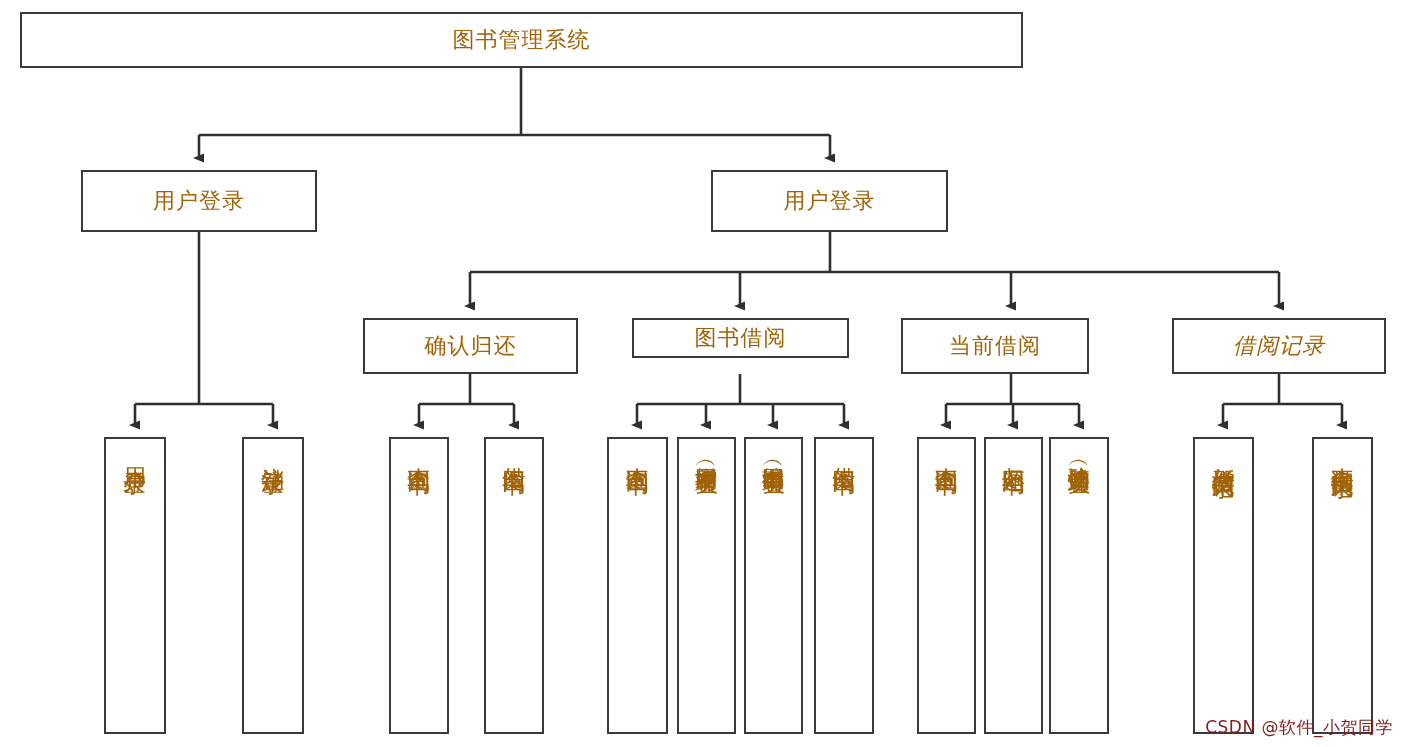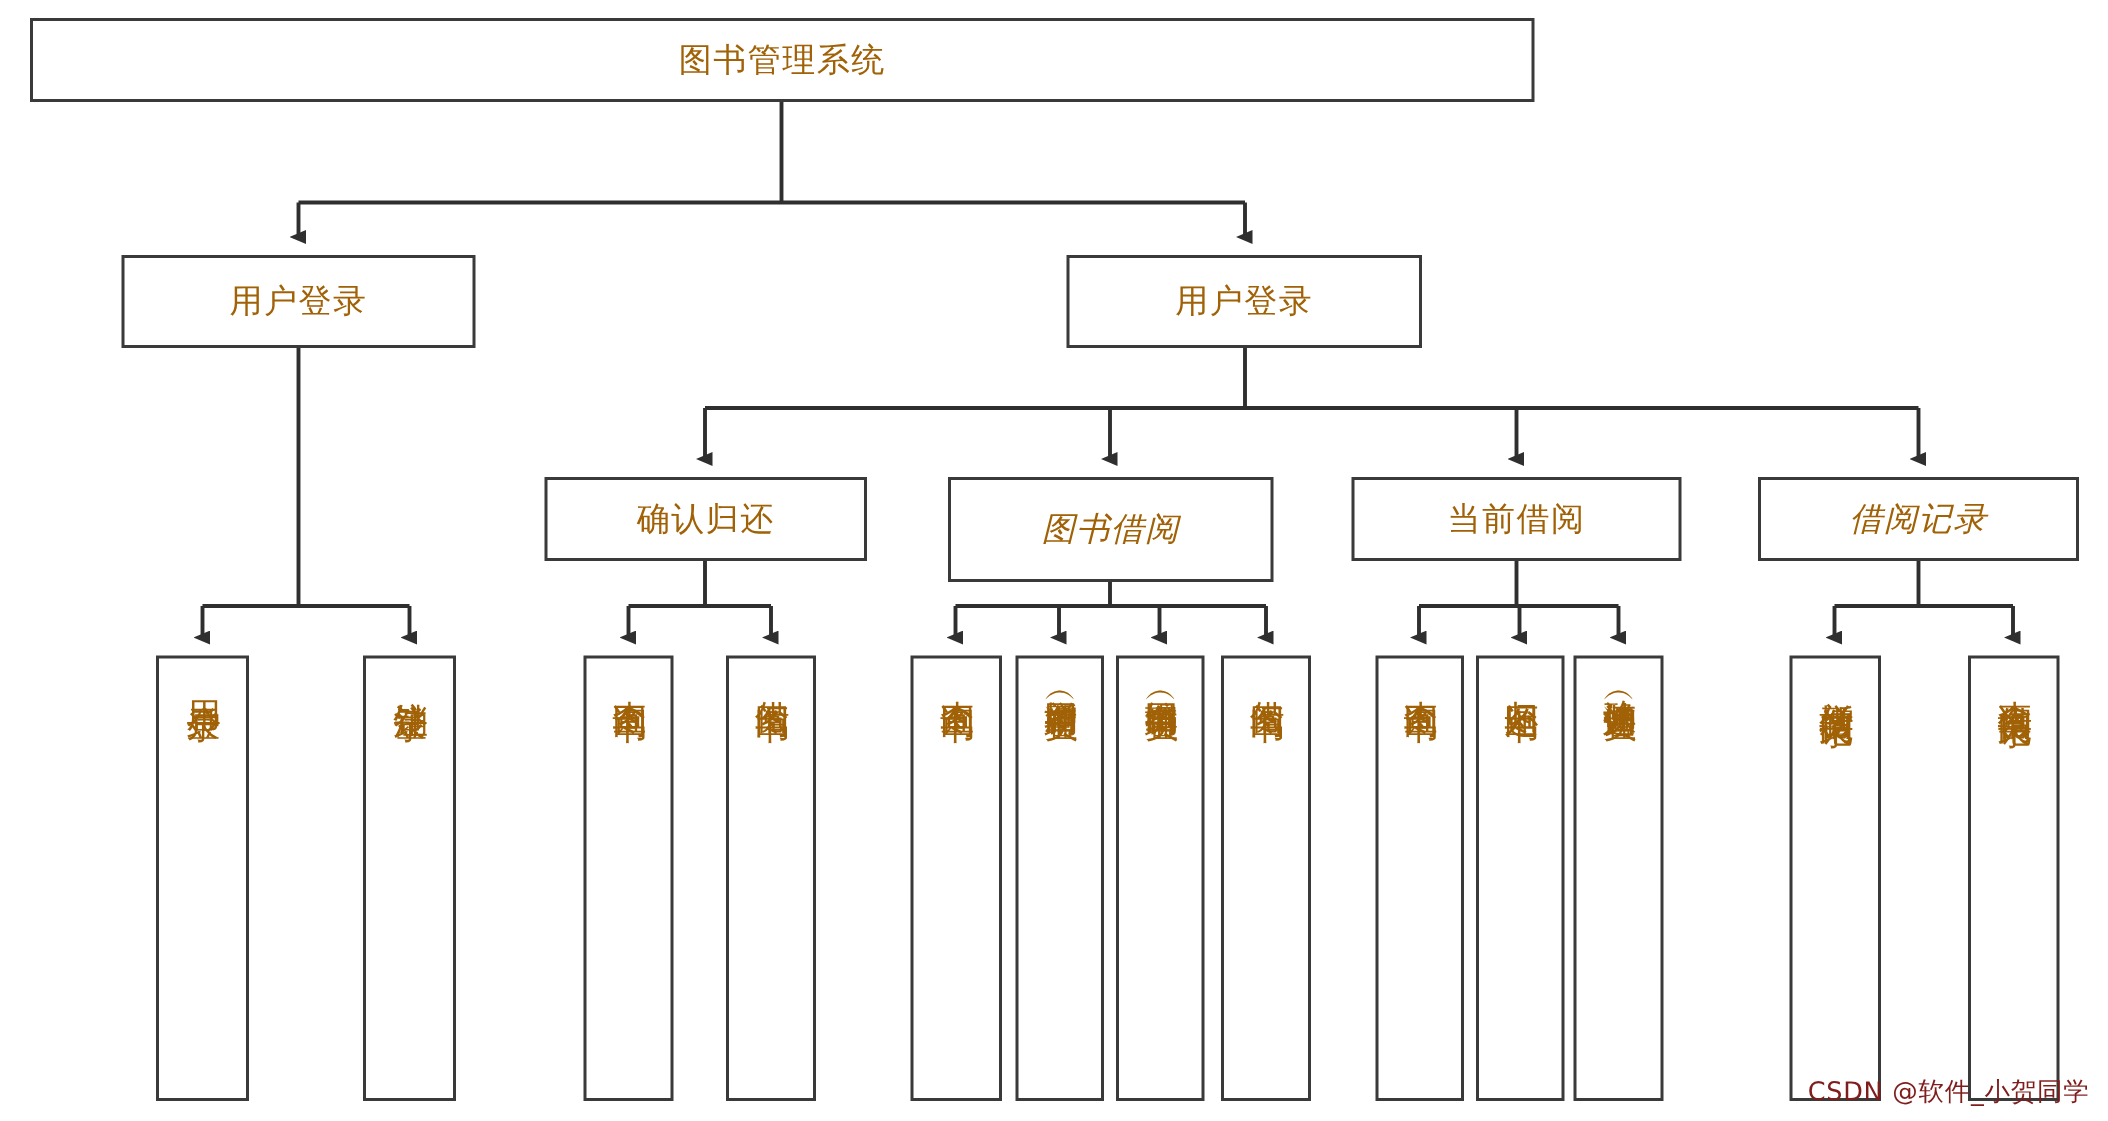--- a/index.html
+++ b/index.html
@@ -133,24 +133,24 @@
         <span>用户登录</span>
       </div>
       <div class="node horizontal" style="left: 711px; top: 170px; width: 237px; height: 62px;">
         <span>用户登录</span>
       </div>
     </div>
   <div id="level3-layer">
       <div class="node horizontal" style="left: 363px; top: 318px; width: 215px; height: 56px;">
         <span>确认归还</span>
       </div>
-      <div class="node horizontal" style="left: 632px; top: 318px; width: 217px; height: 70px; font-style: italic;">
+      <div class="node horizontal" style="left: 632px; top: 318px; width: 217px; height: 40px;">
         <span>图书借阅</span>
       </div>
-      <div class="node horizontal" style="left: 901px; top: 318px; width: 220px; height: 56px;">
+      <div class="node horizontal" style="left: 901px; top: 318px; width: 188px; height: 56px;">
         <span>当前借阅</span>
       </div>
       <div class="node horizontal" style="left: 1172px; top: 318px; width: 214px; height: 56px; font-style: italic;">
         <span>借阅记录</span>
       </div>
     </div>
   <div id="leaf-layer">
       <div class="node vertical" style="left: 104px; top: 437px; width: 62px; height: 297px;">
         <span class="vtext">用户登录</span>
       </div>

